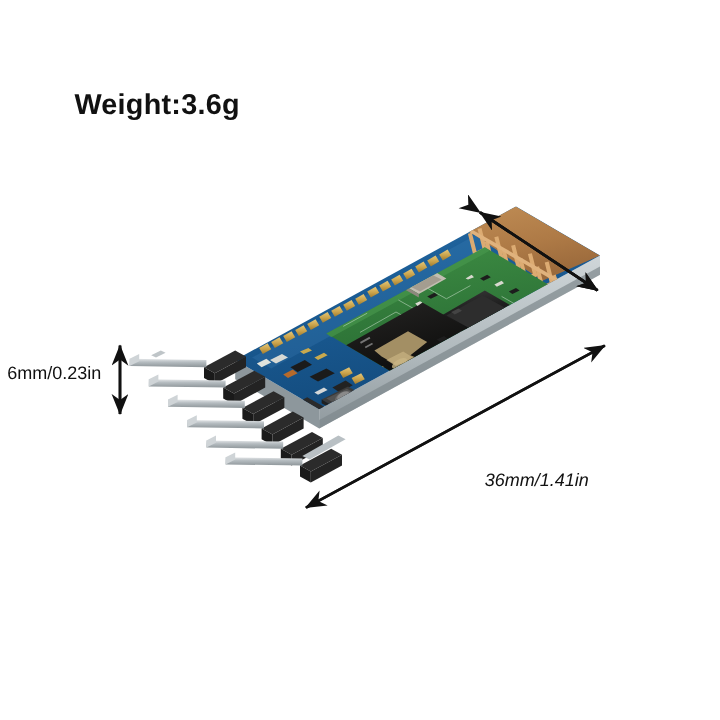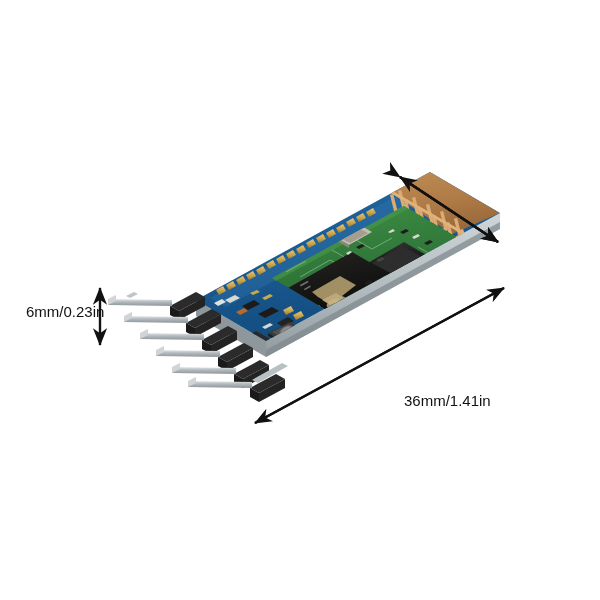--- a/index.html
+++ b/index.html
@@ -13,22 +13,22 @@
   }
   #stage{position:absolute;left:0;top:0;width:600px;height:600px;}
 
   
   .label{position:absolute;color:#111;white-space:nowrap;}
   #weight-label{
     left:62px;top:74px;
     font-size:24px;font-weight:bold;letter-spacing:.2px;
   }
   #dim-15{left:459px;top:180px;font-size:15px;}
-  #dim-6{left:6px;top:303px;font-size:15px;margin-left:20px;}
-  #dim-36{left:404px;top:392px;font-size:15px;}
+  #dim-6{left:6px;top:303px;font-size:15px;}
+  #dim-36{left:404px;top:392px;font-size:15px;font-style:italic;}
 
   
   svg#art{position:absolute;left:0;top:0;width:600px;height:600px;}
 </style>
 </head>
 <body>
 
 <div id="stage">
 
   <svg id="art" viewBox="0 0 600 600">
@@ -337,19 +337,20 @@
       <line x1="255" y1="423" x2="504" y2="288" marker-end="url(#ah)"></line>
       <line x1="504" y1="288" x2="255" y2="423" marker-end="url(#ah)"></line>
     </g>
 
     <g stroke="#111" stroke-width="2.2" fill="none">
       <line x1="100" y1="288" x2="100" y2="345" marker-end="url(#ah)"></line>
       <line x1="100" y1="345" x2="100" y2="288" marker-end="url(#ah)"></line>
     </g>
   </svg>
 
+  <div class="label" id="weight-label">Weight:3.6g</div>
 
 
   <div class="label" id="dim-6">6mm/0.23in</div>
 
   <div class="label" id="dim-36">36mm/1.41in</div>
 
 </div>
 
 </body></html>

